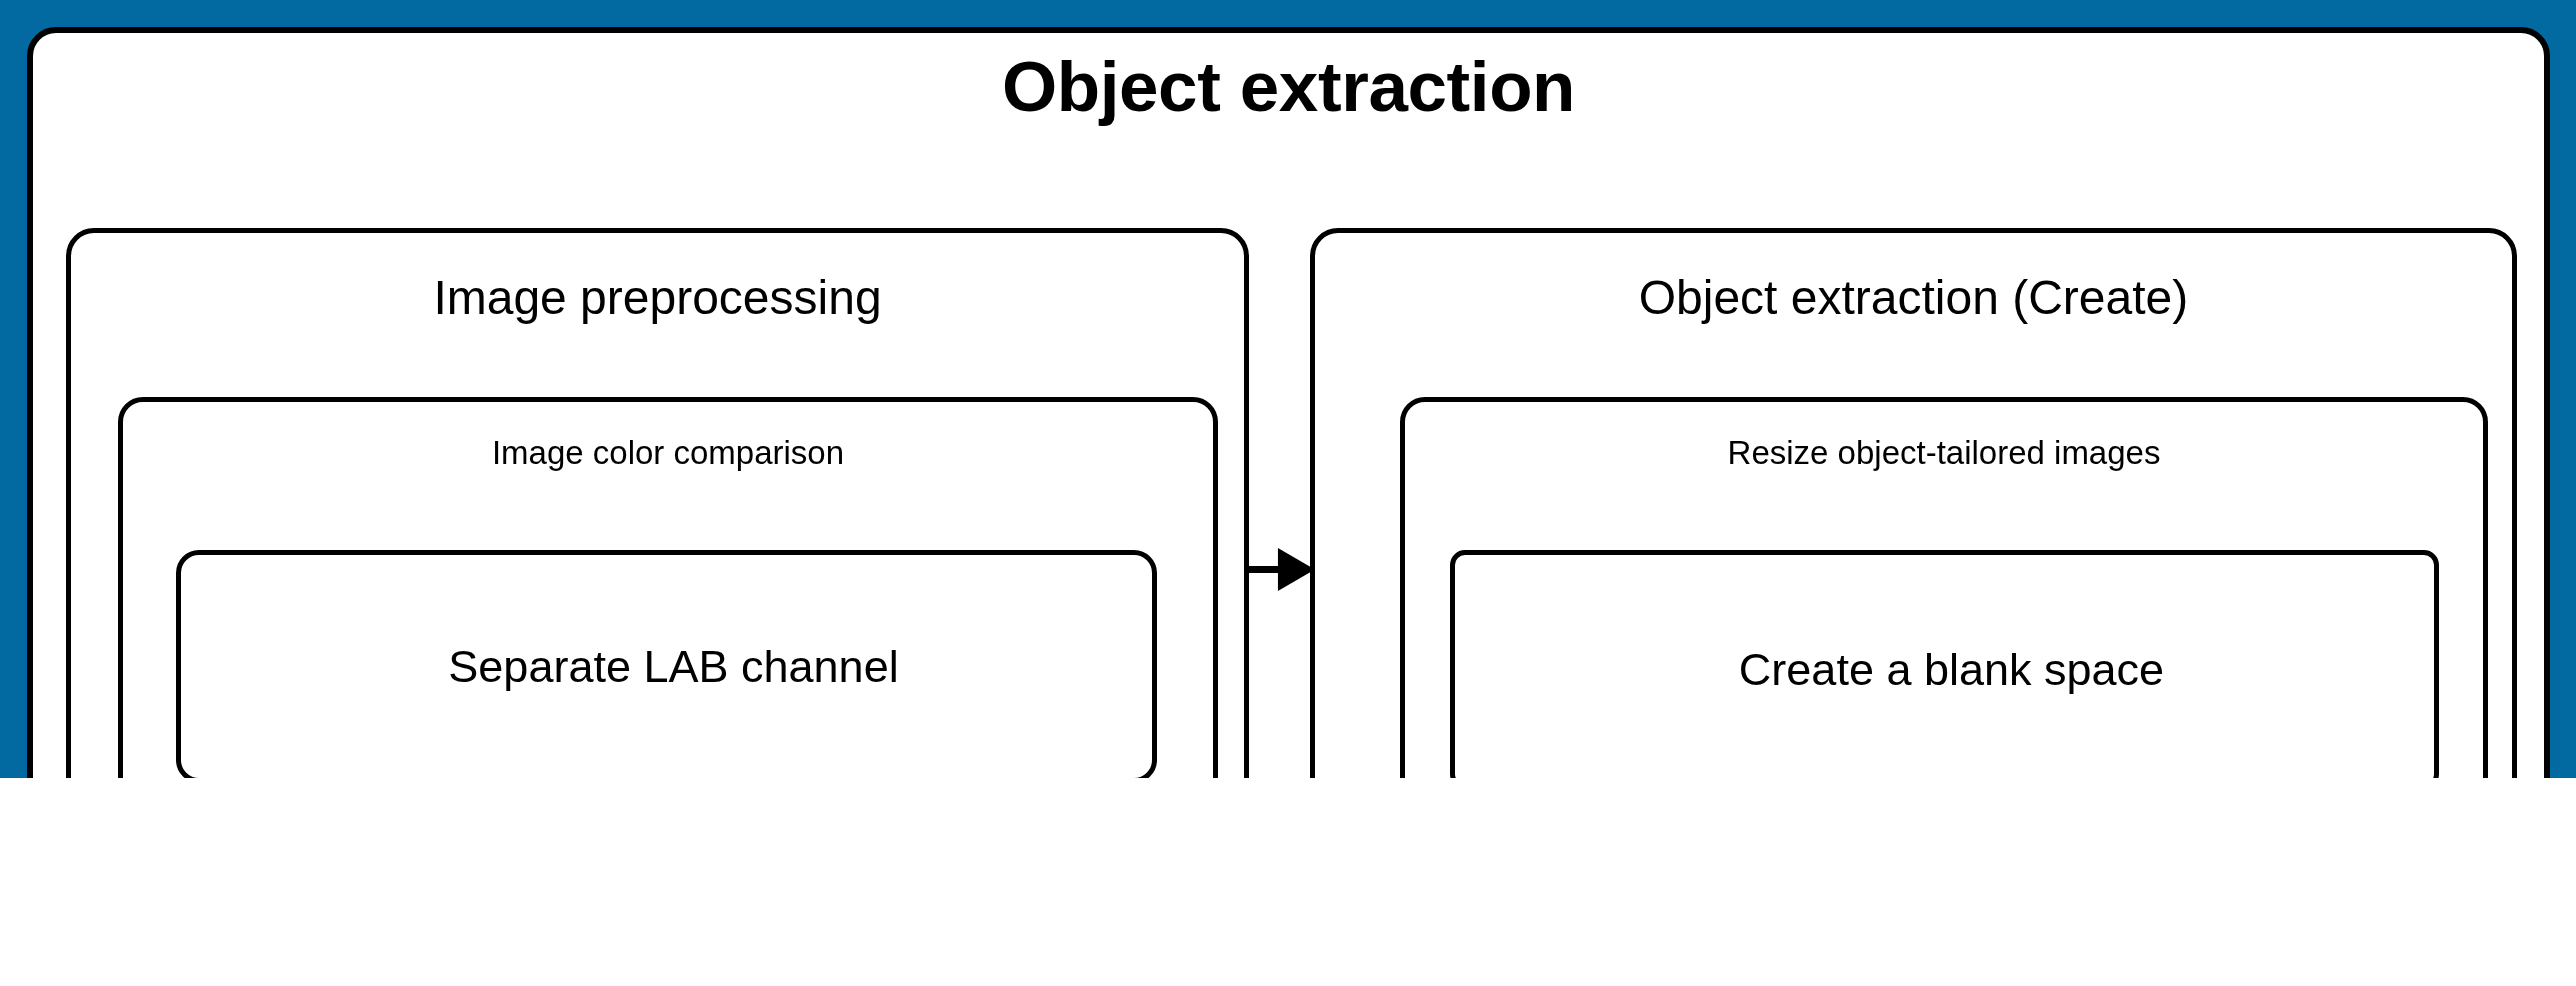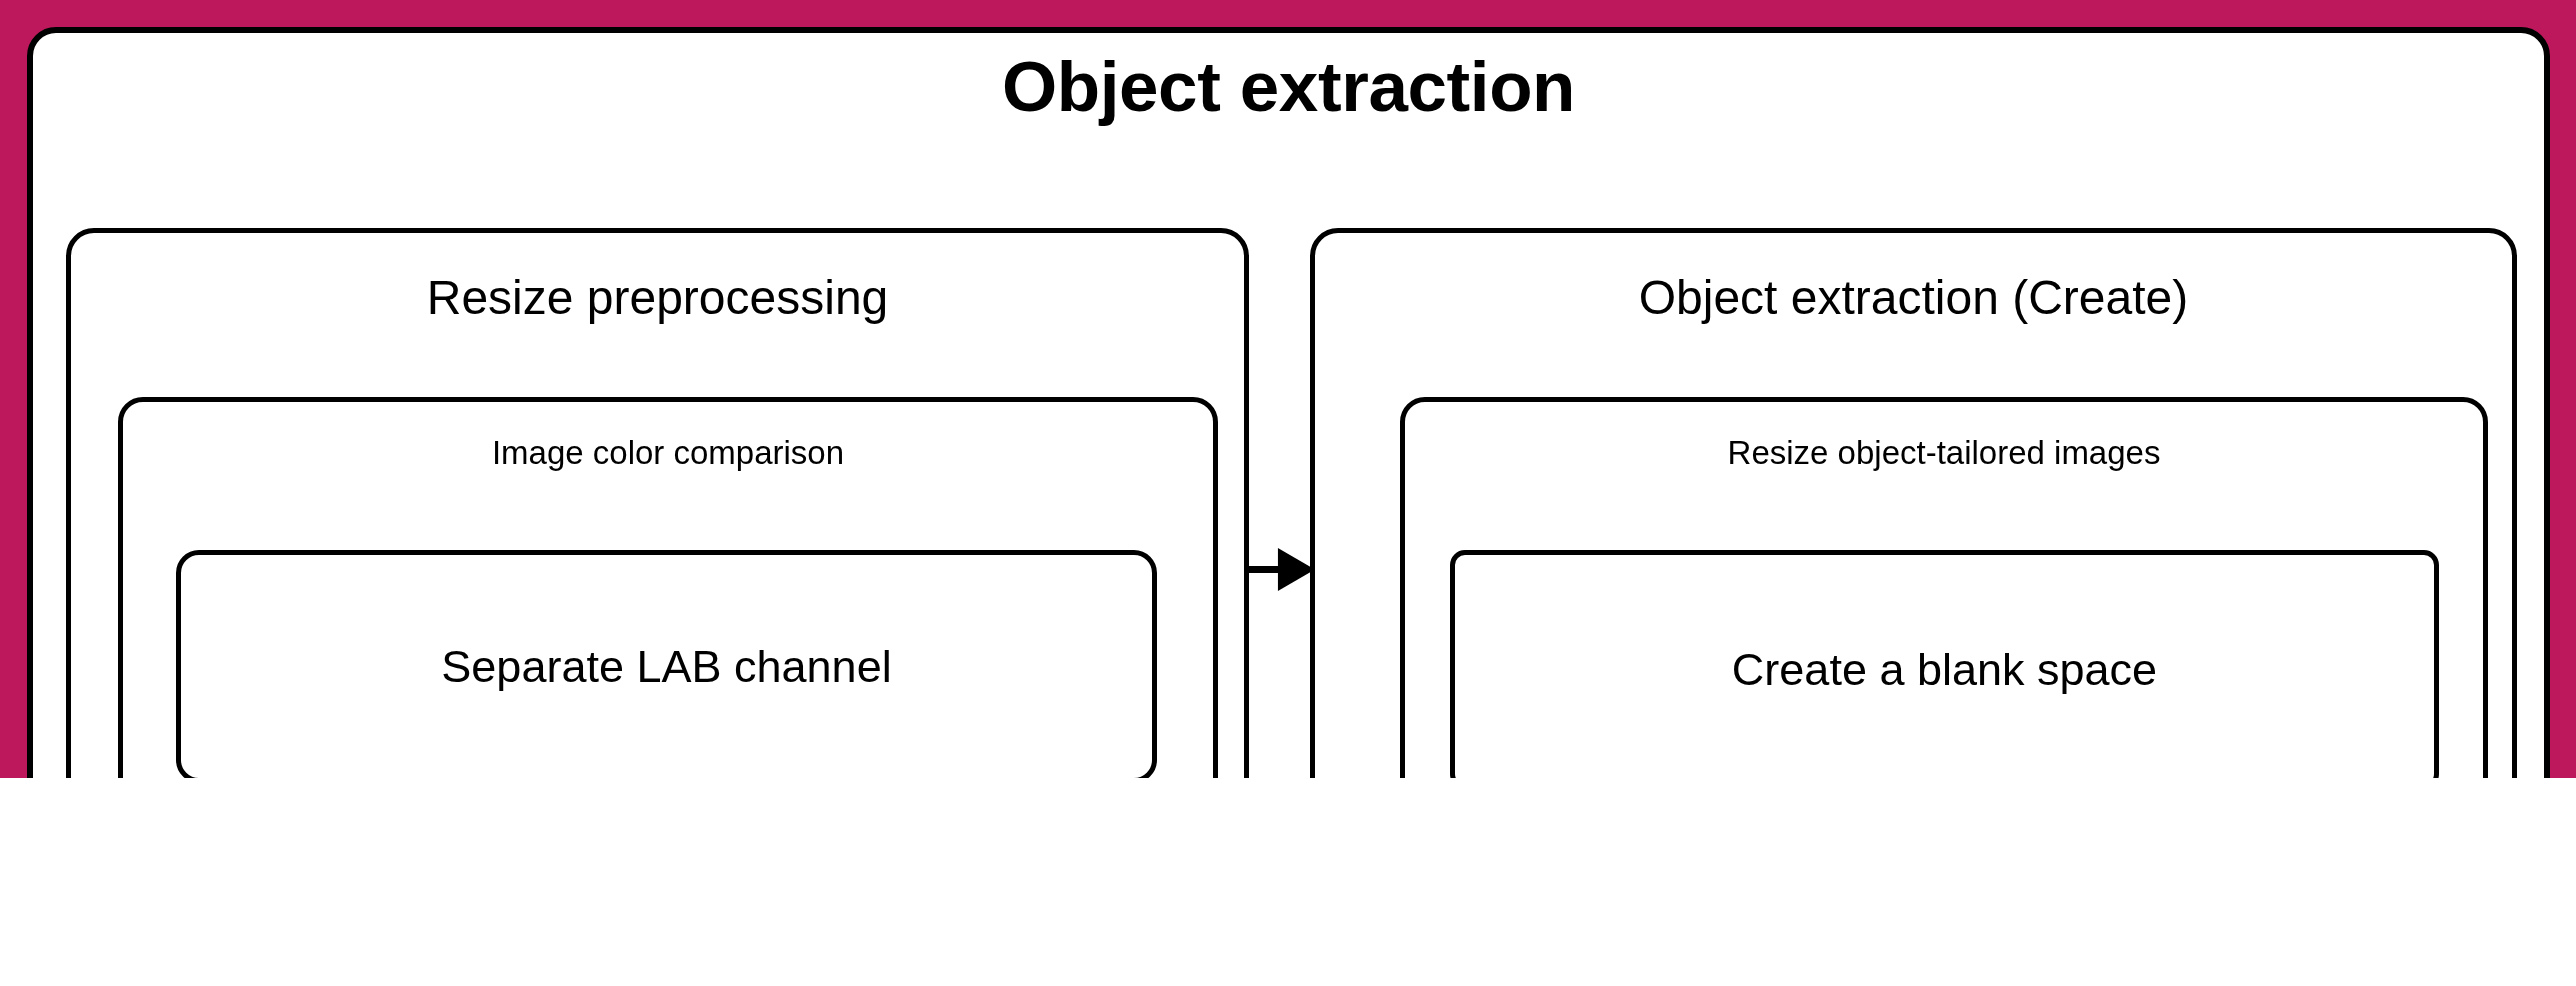--- a/index.html
+++ b/index.html
@@ -9,21 +9,21 @@
     background: #ffffff;
   }
   body {
     font-family: "Liberation Sans", sans-serif;
     color: #000000;
   }
   #canvas {
     position: relative;
     width: 2576px;
     height: 778px;
-    background: #be185d;
+    background: #0369a1;
     overflow: hidden;
   }
 
   
   .rbox {
     position: absolute;
     background: #ffffff;
     border: 5.4px solid #000000;
     border-radius: 26px;
     box-sizing: border-box;
@@ -127,21 +127,21 @@
     left: 45px;
     top: 148px;
     width: 989px;
     height: 239px;
     border-width: 5.4px;
     border-radius: 15px;
   }
 
   .box3-title {
     position: absolute;
-    left: 0;
+    left: 7px;
     top: 0;
     width: 100%;
     height: 100%;
     display: flex;
     align-items: center;
     justify-content: center;
     text-align: center;
     font-size: 45px;
     font-weight: normal;
     line-height: 1.15;
@@ -161,21 +161,21 @@
 <body>
 
 <div id="canvas">
 
   <div class="rbox" id="outer-box"></div>
 
   <div id="diagram-title">Object extraction</div>
 
   <div class="rbox" id="panel-preprocessing">
 
-    <div class="panel-title">Resize preprocessing</div>
+    <div class="panel-title">Image preprocessing</div>
 
     <div class="rbox" id="box-color-comparison">
 
       <div class="box2-title">Image color comparison</div>
 
       <div class="rbox" id="box-lab-channel">
         <div class="box3-title">Separate LAB channel</div>
       </div>
 
     </div>

